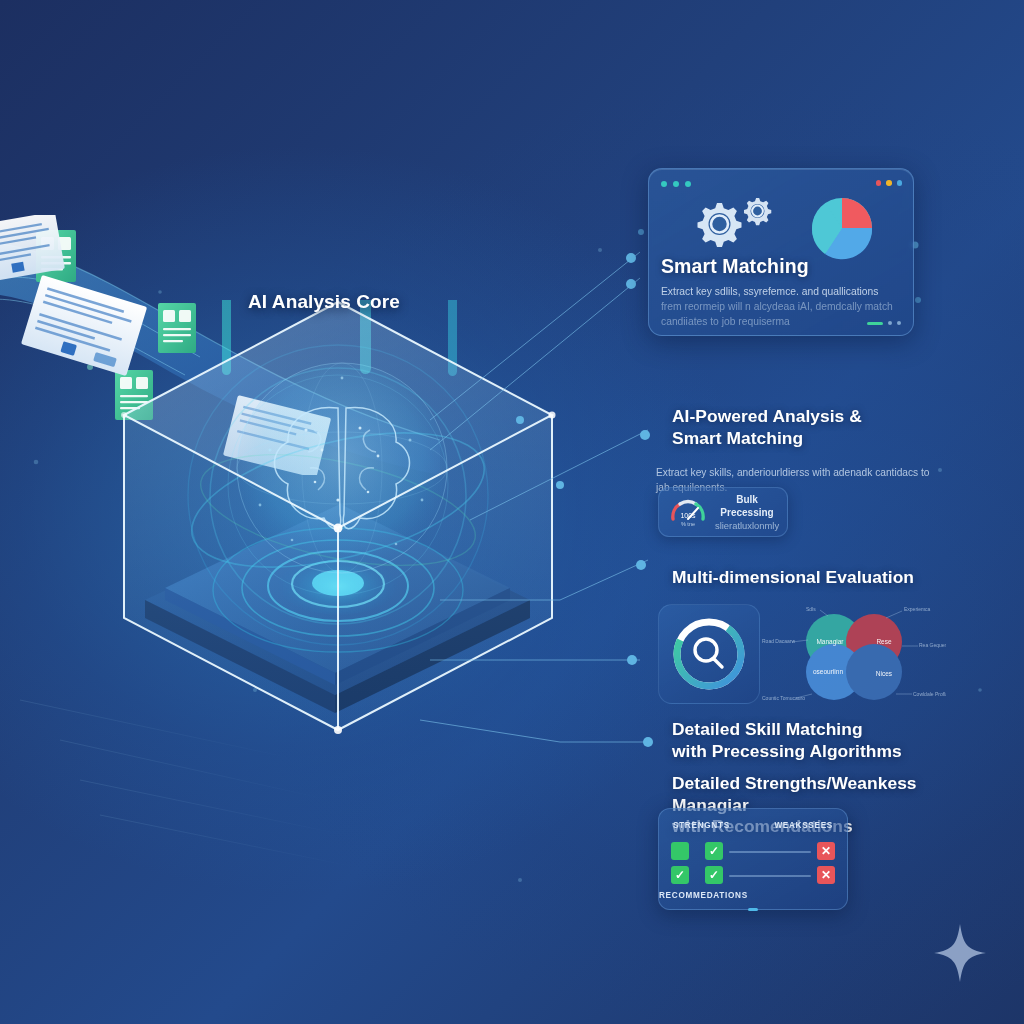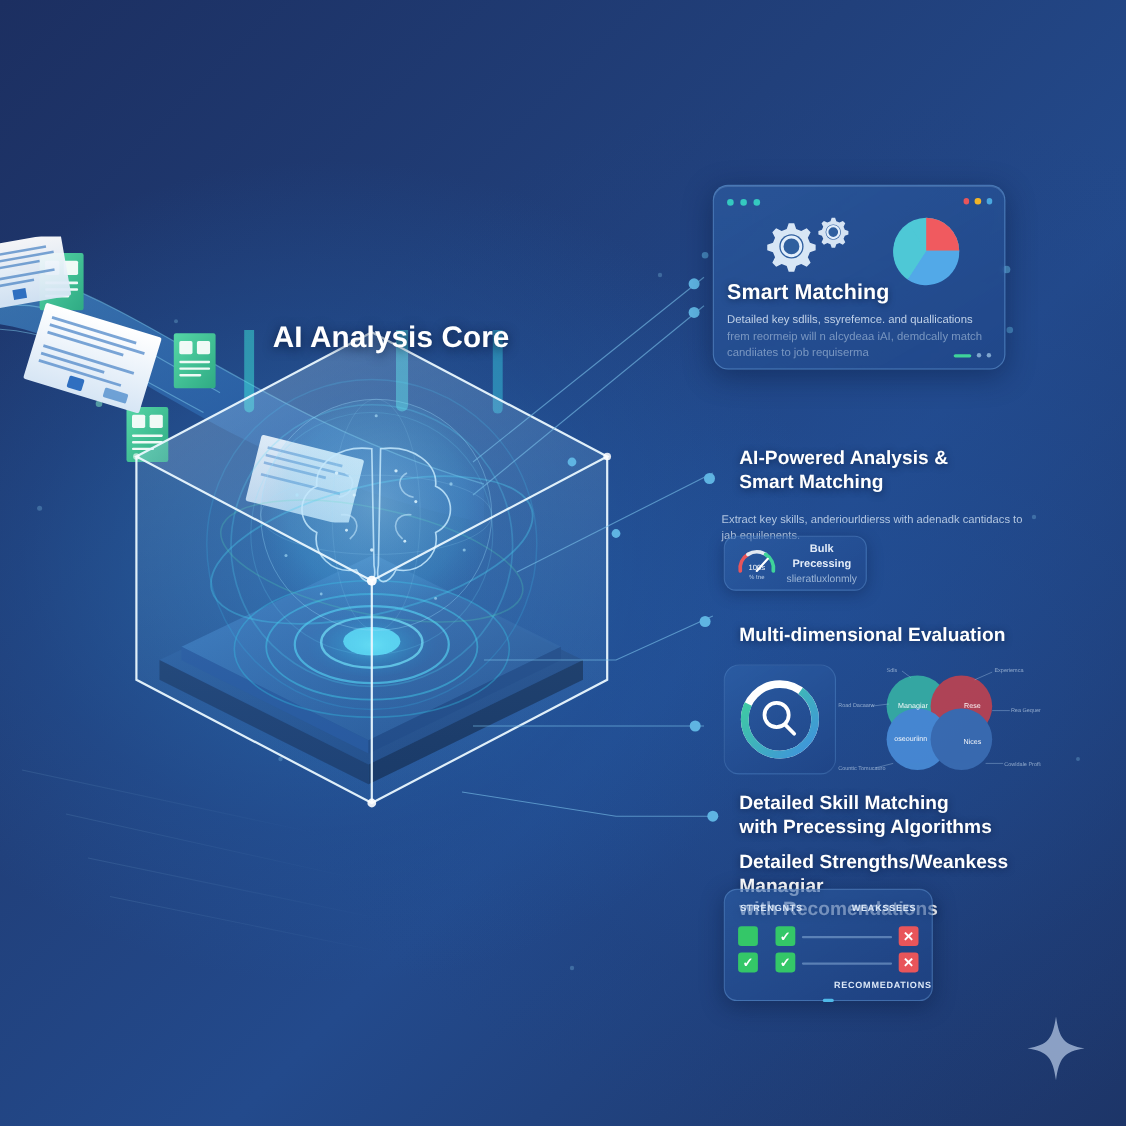--- a/index.html
+++ b/index.html
@@ -15,21 +15,21 @@
   
   .bg-lines{position:absolute;inset:0;opacity:.55;}
 
   
   .flow{position:absolute;left:-30px;top:215px;width:470px;height:260px;}
 
   
   .cube-wrap{position:absolute;left:110px;top:300px;width:460px;height:440px;}
 
   
-  .core-title{position:absolute;left:248px;top:291px;font-size:27px;font-weight:700;
+  .core-title{position:absolute;left:248px;top:291px;font-size:19px;font-weight:700;
     color:#ffffff;letter-spacing:.1px;text-shadow:0 2px 10px rgba(8,20,50,.8);}
 
   
   .connectors{position:absolute;inset:0;}
 
   
   .card-smart{position:absolute;left:648px;top:168px;width:264px;height:166px;
     border-radius:14px;border:1px solid rgba(125,180,235,.42);
     background:linear-gradient(150deg,rgba(46,95,165,.62) 0%,rgba(32,70,136,.72) 100%);
     box-shadow:0 6px 26px rgba(8,22,56,.42), inset 0 1px 0 rgba(190,222,250,.18);
@@ -78,21 +78,21 @@
     background:linear-gradient(150deg,rgba(45,94,164,.6),rgba(30,66,132,.72));
     box-shadow:0 5px 20px rgba(8,22,56,.4);}
   .panel .hd{position:absolute;top:12px;width:100%;display:flex;justify-content:space-between;
     padding:0 14px;box-sizing:border-box;font-size:8.2px;font-weight:700;letter-spacing:.7px;color:#dce8f7;}
   .row{position:absolute;left:12px;width:164px;height:18px;}
   .row .sq{position:absolute;width:18px;height:18px;border-radius:3px;display:flex;align-items:center;
     justify-content:center;font-size:12px;color:#fff;font-weight:700;}
   .sq.green{background:#34c768;}
   .sq.red{background:#e8555a;}
   .row .line{position:absolute;left:54px;top:14px;width:86px;height:1.5px;background:rgba(170,205,240,.42);border-radius:1px;}
-  .panel .ft{position:absolute;bottom:9px;width:100%;text-align:right;font-size:8.2px;
+  .panel .ft{position:absolute;bottom:9px;width:100%;text-align:left;font-size:8.2px;
     font-weight:700;letter-spacing:.7px;color:#dce8f7;}
   .panel .nub{position:absolute;bottom:-2px;left:50%;transform:translateX(-50%);width:10px;height:3px;
     border-radius:2px;background:#4fb9e8;}
 
   
   .sparkle{position:absolute;right:38px;bottom:42px;}
 </style>
 </head>
 <body>
 
@@ -408,21 +408,21 @@
 
     <svg class="pie" width="74" height="74" viewBox="0 0 74 74">
       <circle cx="37" cy="37" r="30" fill="#4ec8d6"></circle>
       <path d="M37 37 L37 7 A30 30 0 0 1 67 37 Z" fill="#f05a5f"></path>
       <path d="M37 37 L67 37 A30 30 0 0 1 20 63 Z" fill="#52a9e8"></path>
       <path d="M37 37 L20 63 A30 30 0 0 1 21 13 Z" fill="#4ec8d6"></path>
     </svg>
 
     <div class="smart-title">Smart Matching</div>
     <div class="smart-body">
-      <span>Detailed key sdlils, ssyrefemce. and quallications</span><br>
+      <span>Extract key sdlils, ssyrefemce. and quallications</span><br>
       <span class="ghost">frem reormeip will n alcydeaa iAI, demdcally match</span><br>
       <span class="ghost">candiiates to job requiserma</span>
     </div>
     <div class="pager">
       <span class="bar"></span>
       <i></i>
       <i></i>
     </div>
   </div>
 

